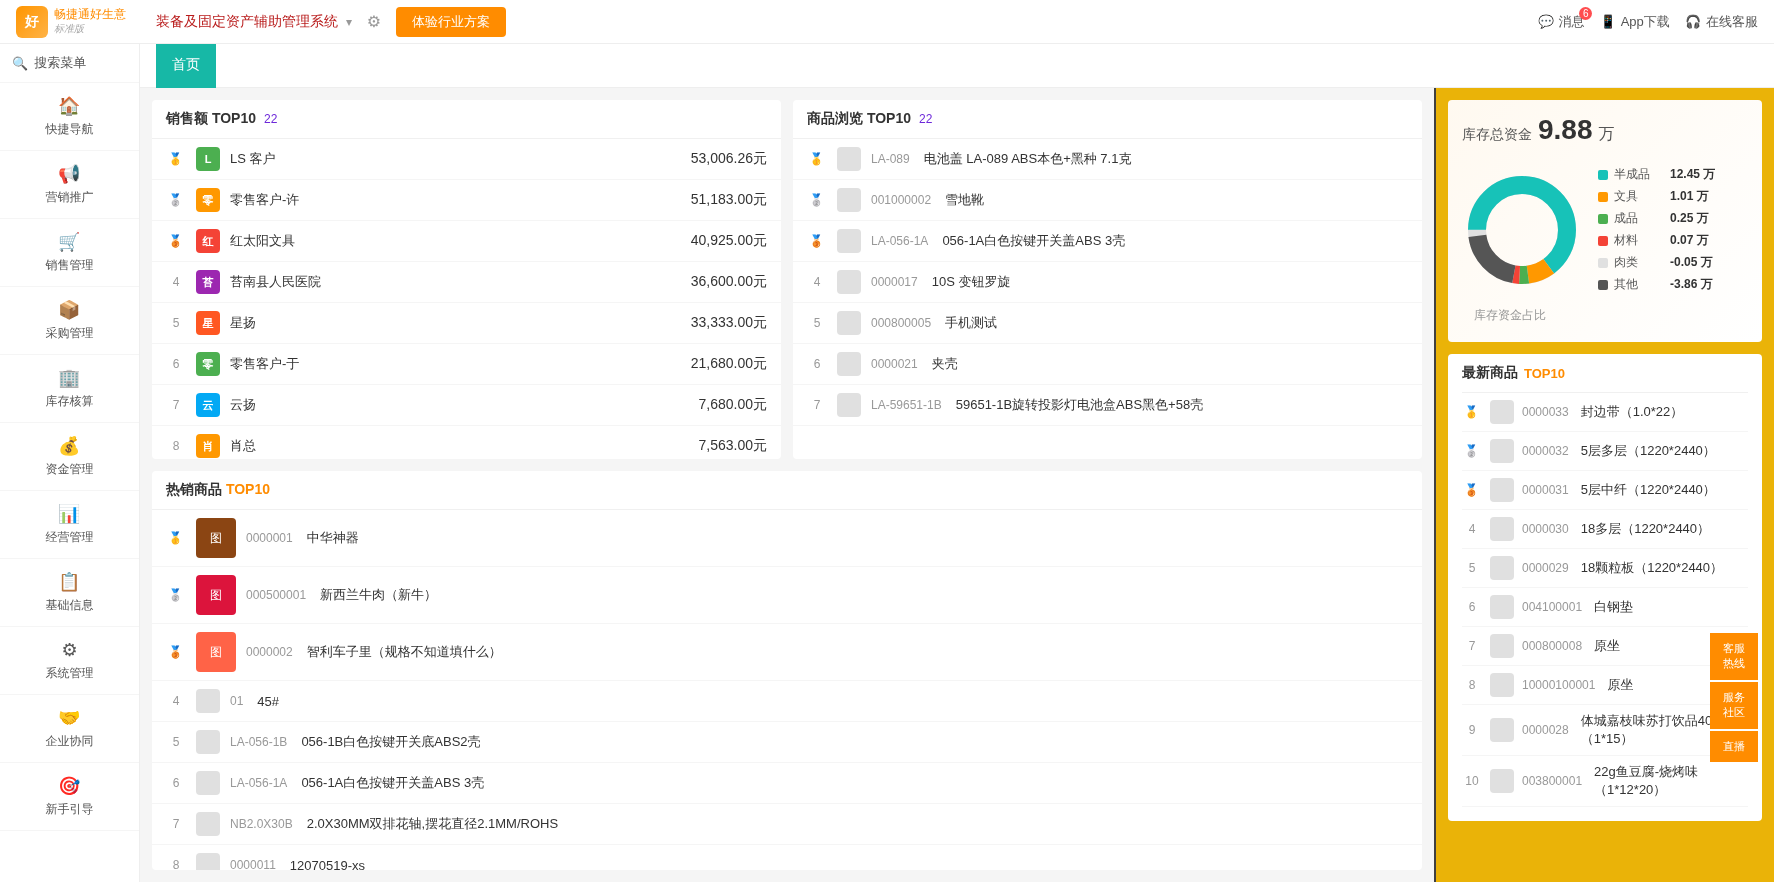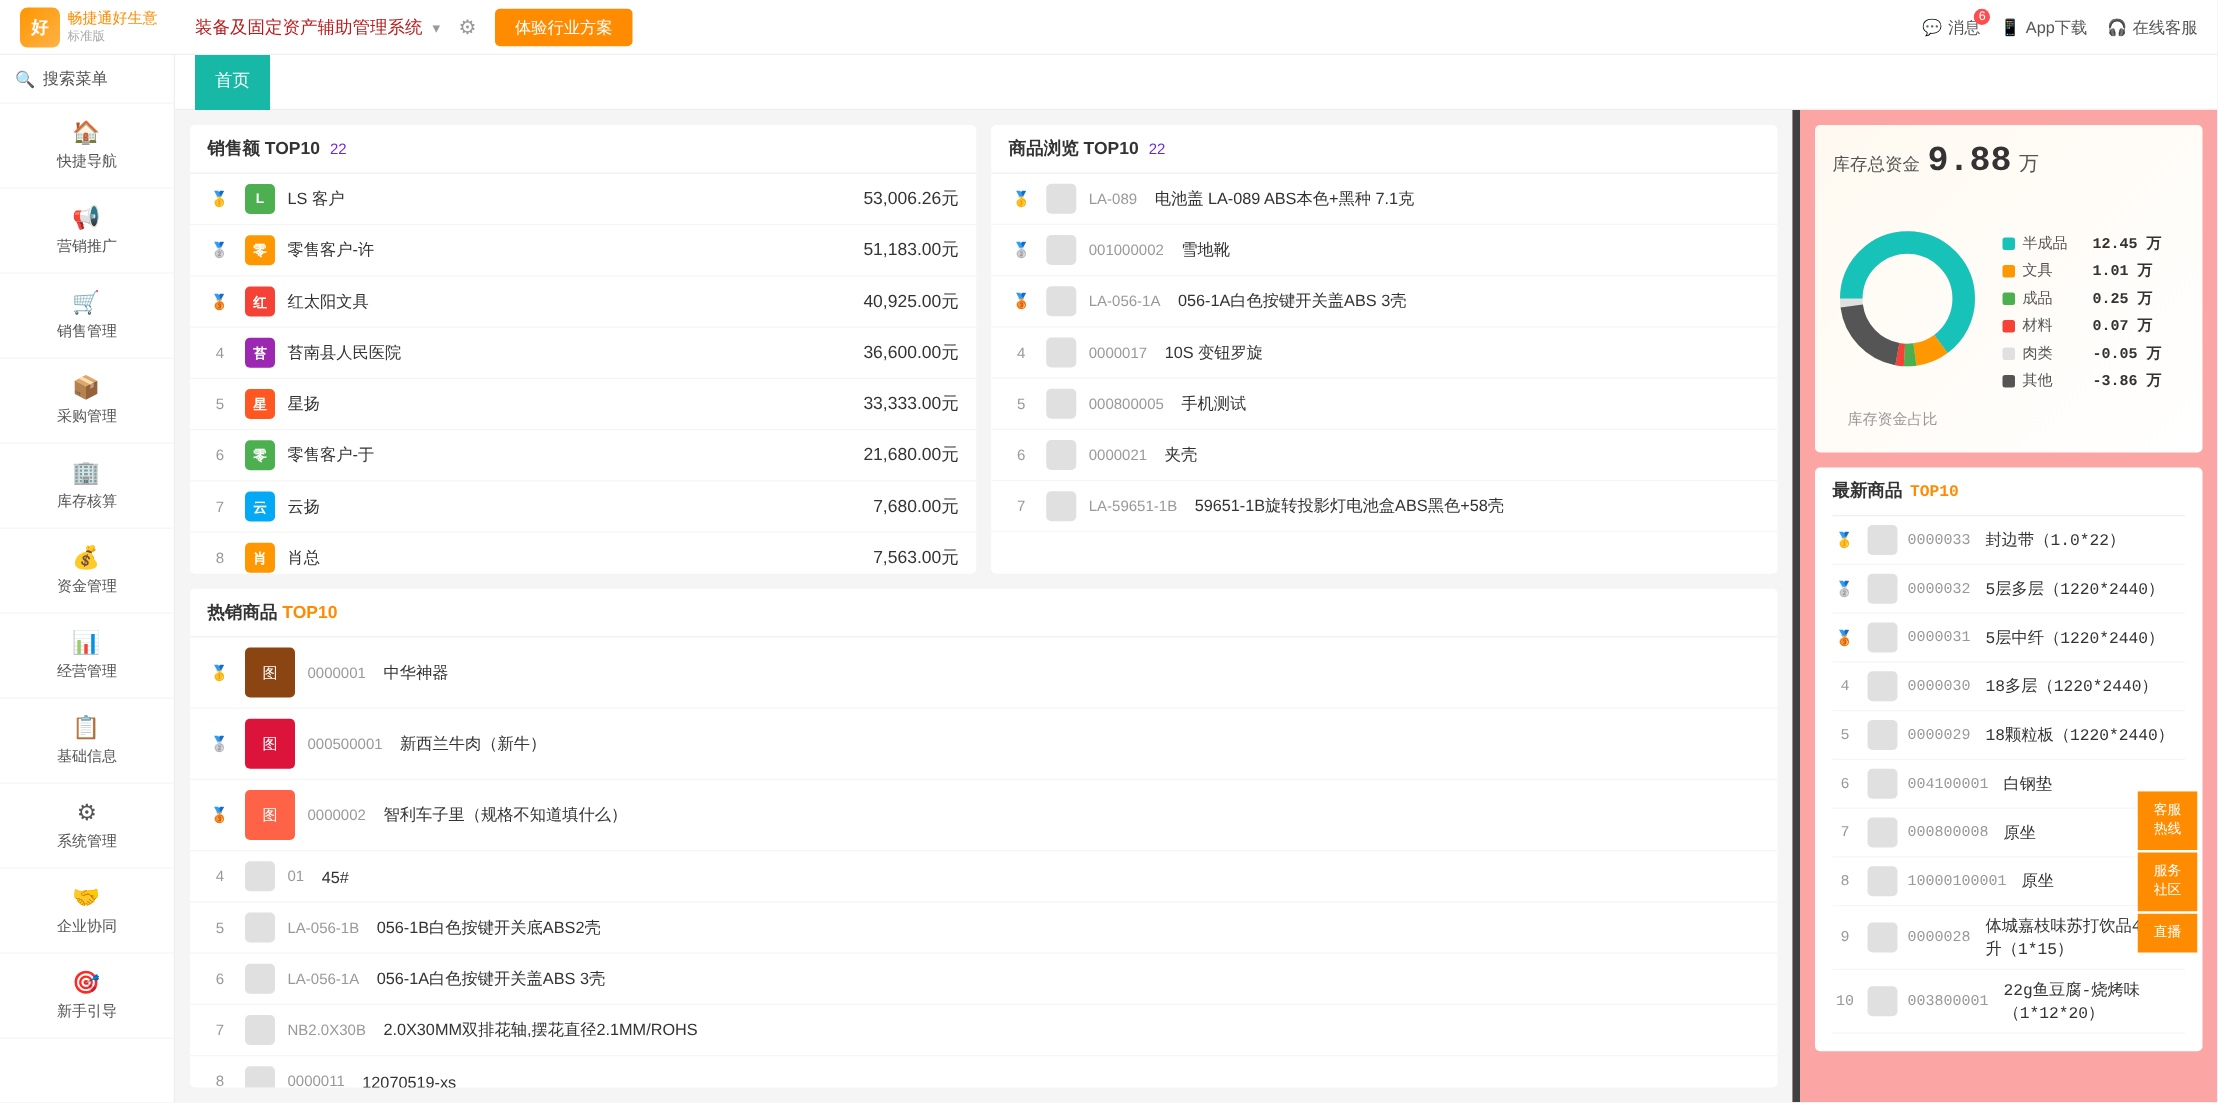--- a/index.html
+++ b/index.html
@@ -3,21 +3,21 @@
   <meta charset="utf-8">
   <style>
     * { margin: 0; padding: 0; box-sizing: border-box; }
     body { font-family: 'Microsoft YaHei', Arial, sans-serif; font-size: 13px; background: #f5f5f5; color: #333; width: 1774px; height: 882px; overflow: hidden; display: flex; flex-direction: column; }
 
     
     .topbar { height: 44px; background: #fff; display: flex; align-items: center; padding: 0 16px; border-bottom: 1px solid #eee; flex-shrink: 0; }
     .logo-area { width: 140px; display: flex; align-items: center; gap: 6px; }
     .logo-icon { width: 32px; height: 32px; background: linear-gradient(135deg, #ff9500, #ffb347); border-radius: 6px; display: flex; align-items: center; justify-content: center; color: #fff; font-size: 14px; font-weight: bold; }
     .logo-text { font-size: 12px; color: #ff8c00; line-height: 1.3; }
-    .logo-sub { font-size: 10px; color: #aaa; }
+    .logo-sub { font-size: 10px; color: #aaa; font-style: italic; }
     .system-selector { display: flex; align-items: center; gap: 8px; flex: 1; }
     .system-name { font-size: 14px; color: #b91c1c; }
     .dropdown-arrow { color: #999; font-size: 12px; }
     .gear-btn { width: 28px; height: 28px; border: none; background: none; cursor: pointer; color: #999; font-size: 16px; }
     .trial-btn { background: #ff8c00; color: #fff; border: none; border-radius: 4px; padding: 6px 16px; font-size: 13px; cursor: pointer; }
     .topbar-right { display: flex; align-items: center; gap: 16px; margin-left: auto; }
     .topbar-action { display: flex; align-items: center; gap: 4px; color: #555; font-size: 13px; cursor: pointer; position: relative; }
     .badge { background: #ff4d4f; color: #fff; border-radius: 8px; font-size: 10px; padding: 1px 4px; position: absolute; top: -6px; right: -8px; }
 
     
@@ -32,21 +32,21 @@
 
     
     .content { flex: 1; overflow: hidden; display: flex; flex-direction: column; }
     .content-header { height: 44px; background: #fff; display: flex; align-items: flex-start; padding: 0 16px; border-bottom: 1px solid #eee; flex-shrink: 0; }
     .nav-tab { padding: 0 16px; height: 44px; display: flex; align-items: center; font-size: 14px; cursor: pointer; border-bottom: 3px solid transparent; color: #555; }
     .nav-tab.active { color: #fff; background: #17b8a6; border-bottom-color: #17b8a6; }
 
     
     .content-body { display: flex; flex: 1; overflow: hidden; }
     .center-panel { flex: 1; overflow-y: auto; padding: 12px; display: flex; flex-direction: column; gap: 12px; }
-    .right-panel { width: 340px; background: #fca5a5; overflow-y: auto; padding: 12px; flex-shrink: 0; border-left: 6px solid #404040; font-family: Liberation Mono, monospace; }
+    .right-panel { width: 340px; background: #eab308; overflow-y: auto; padding: 12px; flex-shrink: 0; border-left: 2px solid #404040; }
 
     
     .card { background: #fff; border-radius: 4px; overflow: hidden; }
 
     
     .data-table { width: 100%; }
     .table-row { display: flex; align-items: center; padding: 8px 14px; border-bottom: 1px solid #f5f5f5; gap: 10px; }
     .rank { width: 20px; color: #999; font-size: 12px; text-align: center; flex-shrink: 0; }
     .rank-1 { color: #ff6b00; }
     .rank-2 { color: #ff9500; }
@@ -58,21 +58,21 @@
     .item-amount { font-size: 14px; color: #333; margin-left: auto; white-space: nowrap; }
     .gray-icon { width: 24px; height: 24px; background: #e0e0e0; border-radius: 4px; flex-shrink: 0; }
 
     
     .stock-total-label { font-size: 14px; color: #555; }
     .stock-total-value { font-size: 28px; font-weight: bold; color: #333; }
     .stock-total-unit { font-size: 16px; color: #555; }
 
     .donut-container { display: flex; align-items: center; gap: 16px; padding: 10px 0; }
     .donut-svg { width: 120px; height: 120px; flex-shrink: 0; }
-    .legend { display: flex; flex-direction: column; gap: 5px; margin-top: 21px; }
+    .legend { display: flex; flex-direction: column; gap: 5px; }
     .legend-item { display: flex; align-items: center; gap: 6px; font-size: 12px; }
     .legend-dot { width: 10px; height: 10px; border-radius: 2px; flex-shrink: 0; }
     .legend-label { color: #555; min-width: 50px; }
     .legend-value { color: #333; font-weight: bold; }
 
     .stock-footer { font-size: 12px; color: #999; padding: 4px 0; margin-left: 12px; }
     .np-row { display: flex; align-items: center; padding: 7px 0; border-bottom: 1px solid #f5f5f5; gap: 8px; }
     .np-rank { width: 20px; color: #999; font-size: 12px; text-align: center; flex-shrink: 0; }
     .np-rank-1 { color: #ff6b00; }
     .np-rank-2 { color: #ff9500; }

